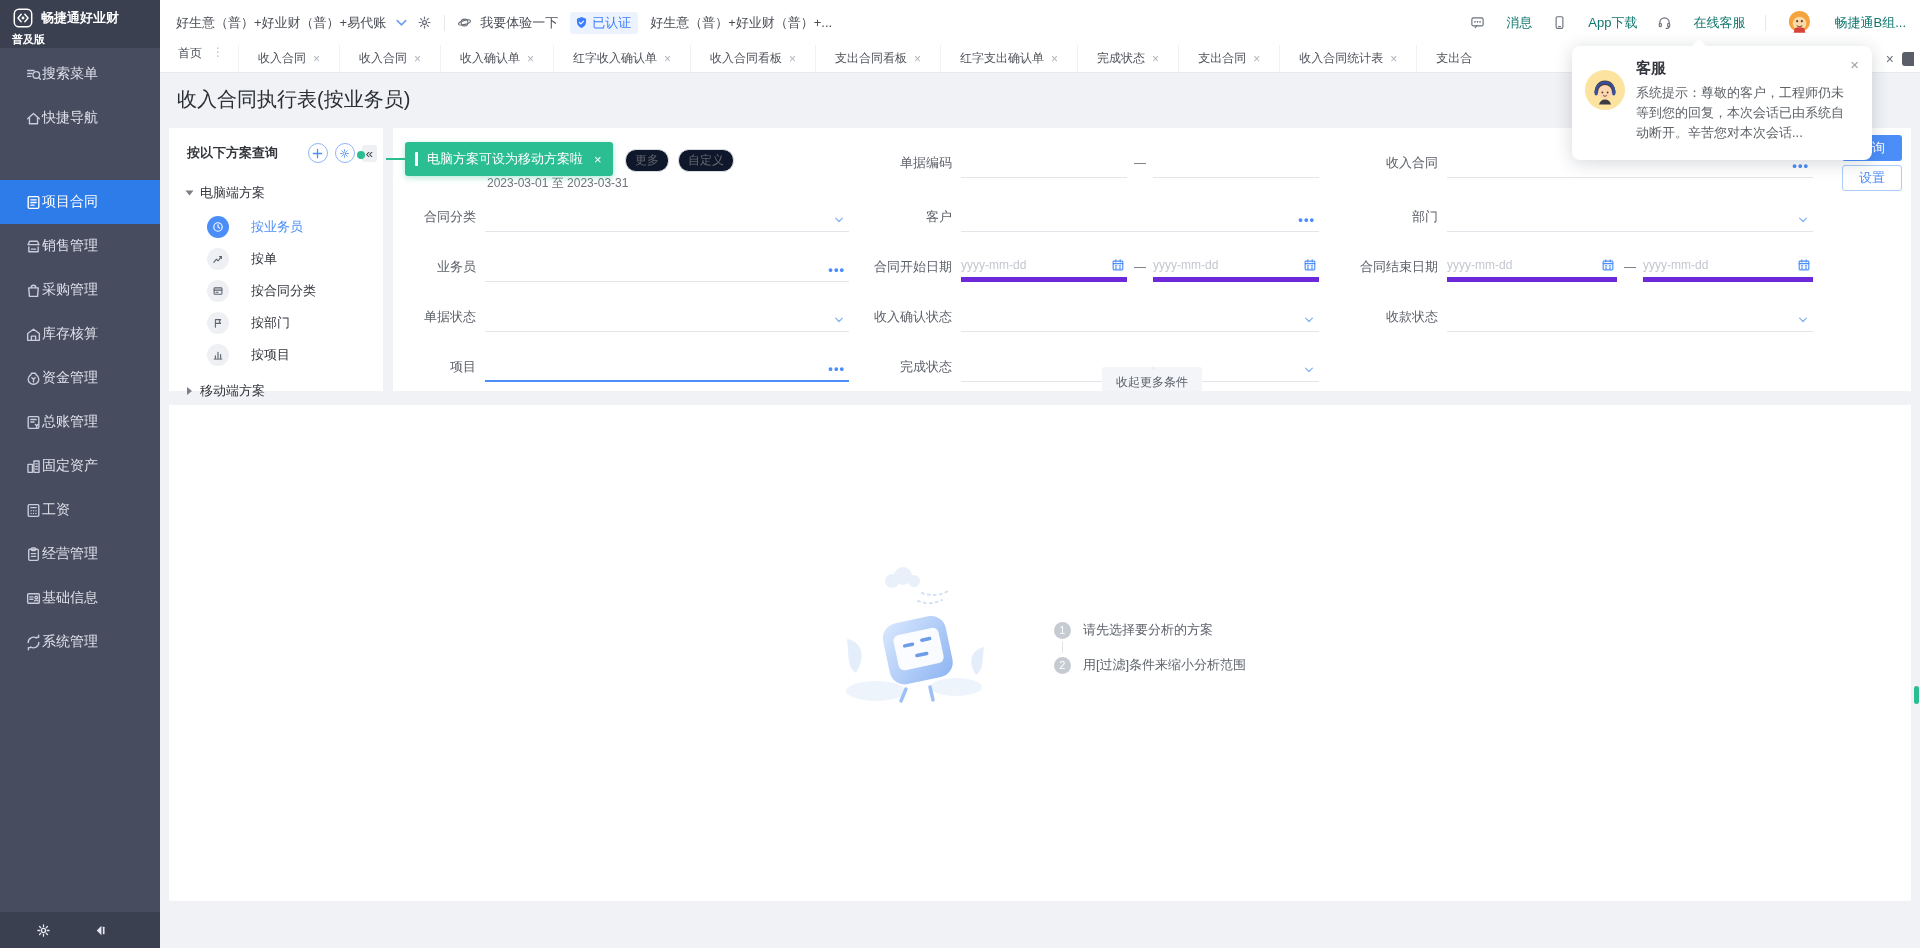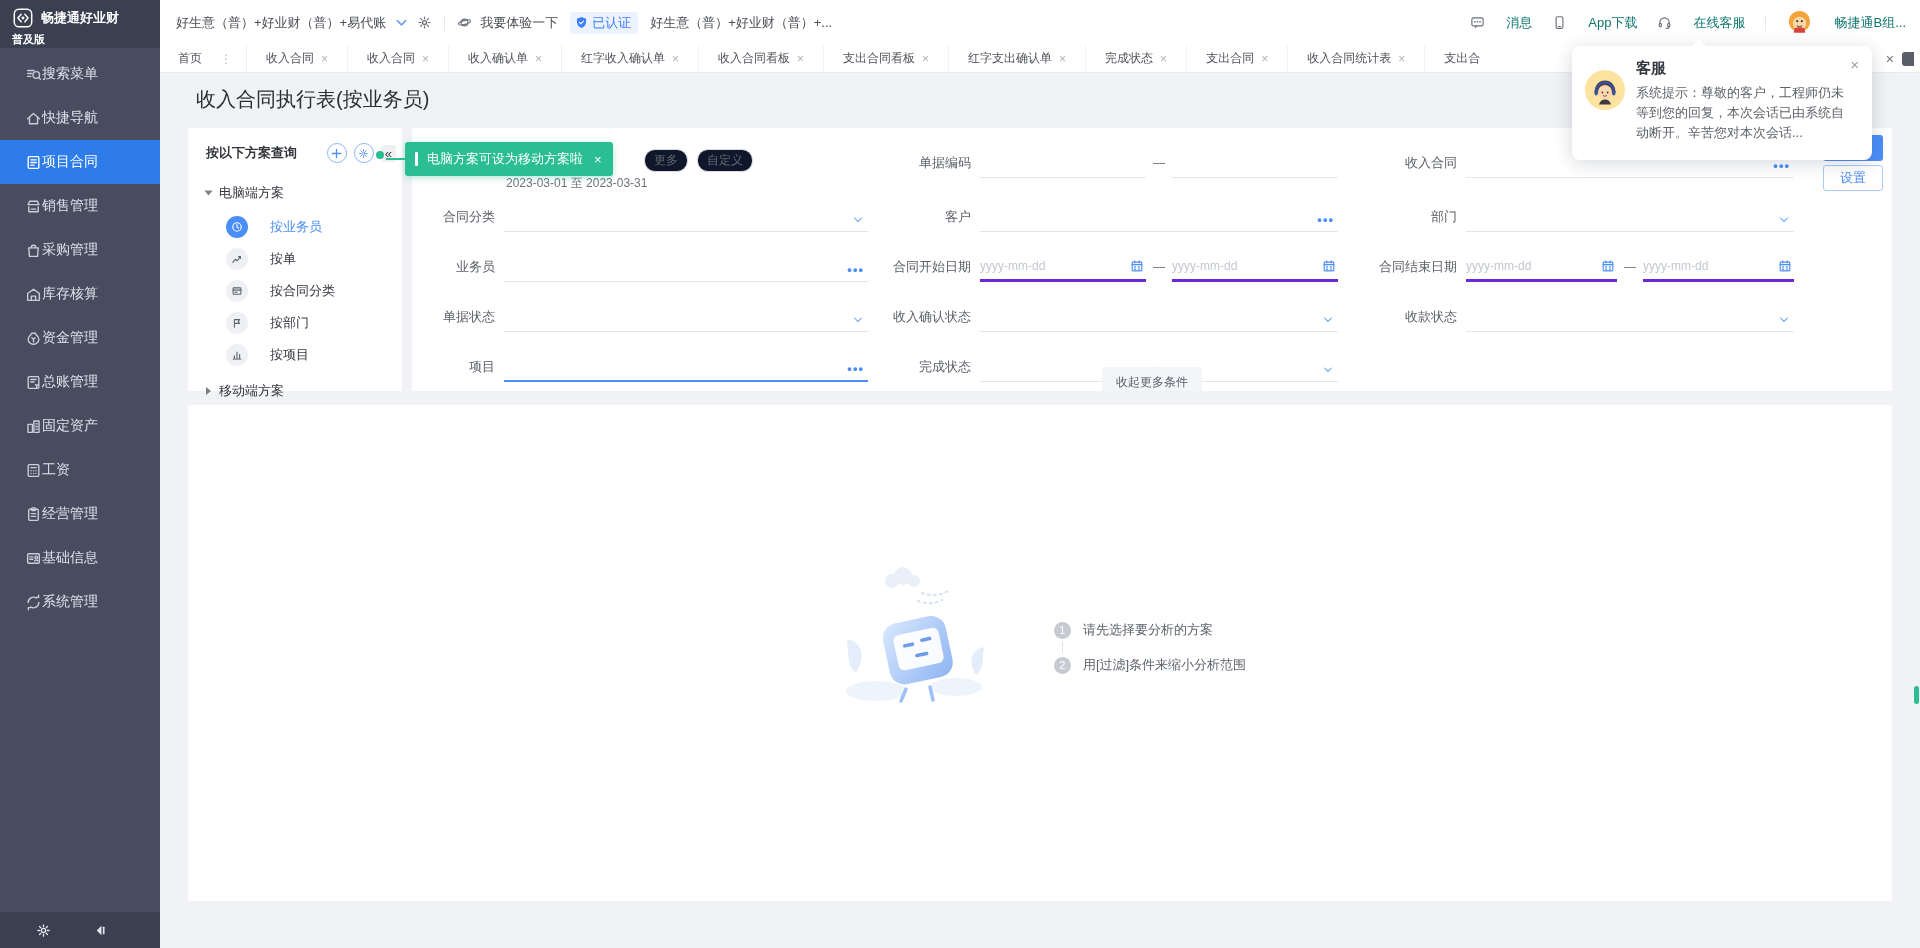--- a/index.html
+++ b/index.html
@@ -12,48 +12,48 @@
   
   .sidebar { width:160px; min-width:160px; background:#474d5f; color:#dde1ea; display:flex; flex-direction:column; }
   .logo { background:#3a4050; padding:7px 8px 5px 12px; height:48px; position:relative; }
   .logo-row { display:flex; align-items:center; gap:7px; }
   .logo-mark { width:22px; height:22px; }
   .logo-title { font-size:13px; font-weight:bold; color:#fff; white-space:nowrap; }
   .logo-sub { font-size:11px; color:#fff; font-weight:bold; margin-top:3px; }
   .nav { flex:1; padding-top:4px; }
   .nav-item { height:44px; display:flex; align-items:center; padding-left:25px; font-size:14px; cursor:pointer; white-space:nowrap; }
   .nav-item .nicon { width:17px; height:17px; color:#c9cedb; flex:none; }
-  .nav-item.active { background:#2e7cea; color:#fff; }
+  .nav-item.active { background:#2e7cea; color:#fff;margin-top:40px; }
   .nav-item.active .nicon { color:#fff; }
   .side-bottom { height:36px; background:#3a4050; display:flex; align-items:center; gap:42px; padding-left:36px; }
   .side-bottom .nicon { width:15px; height:15px; color:#e3e6ee; }
 
   
   .main { flex:1; display:flex; flex-direction:column; min-width:0; }
 
   .topbar { height:45px; background:#fff; display:flex; align-items:center; padding:0 14px 0 16px; font-size:13px; color:#4a4d55; gap:12px; }
   .tb-group { display:flex; align-items:center; gap:8px; white-space:nowrap; }
   .tb-icon { width:15px; height:15px; color:#6a6f79; }
   .tb-icon.blue { color:#6b9df2; }
   .tb-sep { width:1px; height:16px; background:#e6e8ec; }
   .certified { display:flex; align-items:center; gap:4px; color:#3d7eff; background:#ecf3ff; border-radius:3px; padding:2px 7px 2px 5px; font-size:13px; }
   .tb-right { margin-left:auto; display:flex; align-items:center; gap:20px; }
   .tb-link { display:flex; align-items:center; gap:21px; cursor:pointer; color:#0f766e; }
   .avatar { width:27px; height:27px; border-radius:50%; overflow:hidden; flex:none; }
 
   .tabbar { height:28px; background:#fff; border-bottom:1px solid #e9eaee; display:flex; align-items:center; font-size:12px; color:#4e5159; }
-  .tab-home { padding:0 14px 0 18px; display:flex; align-items:center; gap:18px; height:100%; }
+  .tab-home { padding:0 14px 0 18px; display:flex; gap:10px; height:100%; }
   .tab-dots { color:#b8bcc4; font-size:12px; }
   .tab { padding:0 19px; height:100%; display:flex; align-items:center; gap:7px; border-left:1px solid #f1f2f4; cursor:pointer; white-space:nowrap; }
   .tab .x { color:#aeb2ba; font-size:12px; line-height:1; cursor:pointer; }
   .tab-tools { margin-left:auto; display:flex; align-items:center; gap:8px; padding-right:6px; }
   .tab-tools .x { color:#6d7077; font-size:14px; cursor:pointer; }
   .tab-corner { width:12px; height:14px; background:#5a5e68; border-radius:3px 0 0 3px; }
 
-  .content { flex:1; padding:0 28px; min-height:0;border-radius:15px; }
+  .content { flex:1; padding:0 9px; min-height:0;border-radius:15px; }
   .page-title { font-size:20px; font-weight:500; color:#2b2e33; margin:13px 8px 15px; }
 
   
   .query-card { display:flex; height:263px; }
   .scheme-panel { width:214px; min-width:214px; background:#fff; margin-right:10px; padding-top:12px; position:relative; }
   .sp-head { display:flex; align-items:center; padding:0 6px 0 18px; height:26px; }
   .sp-title { font-size:13px; font-weight:bold; color:#33363c; flex:1; }
   .sp-iconbtn { width:20px; height:20px; border:1px solid #8fb5f7; border-radius:50%; color:#4c8ef8; display:flex; align-items:center; justify-content:center; margin-left:7px; cursor:pointer; background:#fff; }
   .sp-iconbtn svg { width:11px; height:11px; }
   .sp-collapse { margin-left:7px; background:#eef0f3; border-radius:3px; padding:1px 4px; color:#3c3f45; font-size:13px; cursor:pointer; position:relative; }
@@ -76,21 +76,21 @@
   .cell.tall { height:58px; }
   .flabel { text-align:right; font-size:13px; color:#5c6068; padding-right:9px; flex:none; white-space:nowrap; }
   .c1 .flabel { width:86px; } .c2 .flabel { width:112px; } .c3 .flabel { width:128px; }
   .field { flex:1; border-bottom:1px solid #e2e5ea; height:30px; display:flex; align-items:flex-end; justify-content:flex-end; padding:0 4px 5px 2px; position:relative; min-width:0; }
   .field.focused { border-bottom:2px solid #4c8ef8; }
   .field input.bare { border:0; outline:none; flex:1; font-size:12px; color:#333; min-width:0; background:transparent; }
   .dots { color:#4c8ef8; font-size:13px; font-weight:bold; letter-spacing:1px; line-height:1; cursor:pointer; }
   .chev { width:12px; height:12px; color:#86b4f8; cursor:pointer; }
   .dash { color:#6e727b; padding:0 7px; font-size:12px; flex:none; }
   .dwrap { flex:1; display:flex; align-items:center; min-width:0; }
-  .dfield { flex:1; border-bottom:3px solid #6d28d9; height:30px; display:flex; align-items:center; justify-content:space-between; gap:3px; min-width:0; }
+  .dfield { flex:1; border-bottom:5px solid #6d28d9; height:30px; display:flex; align-items:center; justify-content:space-between; gap:3px; min-width:0; }
   .dfield input { border:0; outline:none; width:100%; font-size:12px; color:#333; background:transparent; min-width:0; }
   .dfield input::placeholder, .field input::placeholder { color:#c3c7cf; }
   .cal { width:14px; height:14px; color:#4c8ef8; flex:none; cursor:pointer; margin-right:2px; }
 
   .pills { position:absolute; left:226px; top:15px; display:flex; gap:9px; }
   .pill { border:1px solid #d9dde3; border-radius:11px; padding:2px 9px; font-size:12px; color:#62666e; background:#0f172a; cursor:pointer; white-space:nowrap; }
   .drange { position:absolute; left:88px; top:41px; font-size:12px; color:#6e727b; white-space:nowrap; }
 
   .btn { position:absolute; width:60px; height:26px; border-radius:3px; font-size:13px; display:flex; align-items:center; justify-content:center; cursor:pointer; }
   .btn-query { top:7px; right:9px; background:#4c8ef8; color:#fff; }

